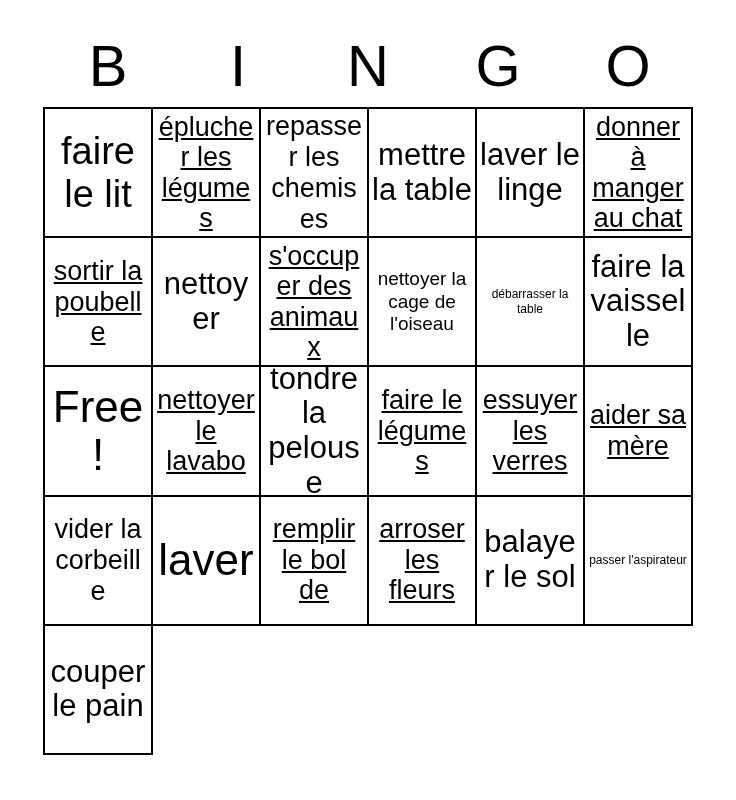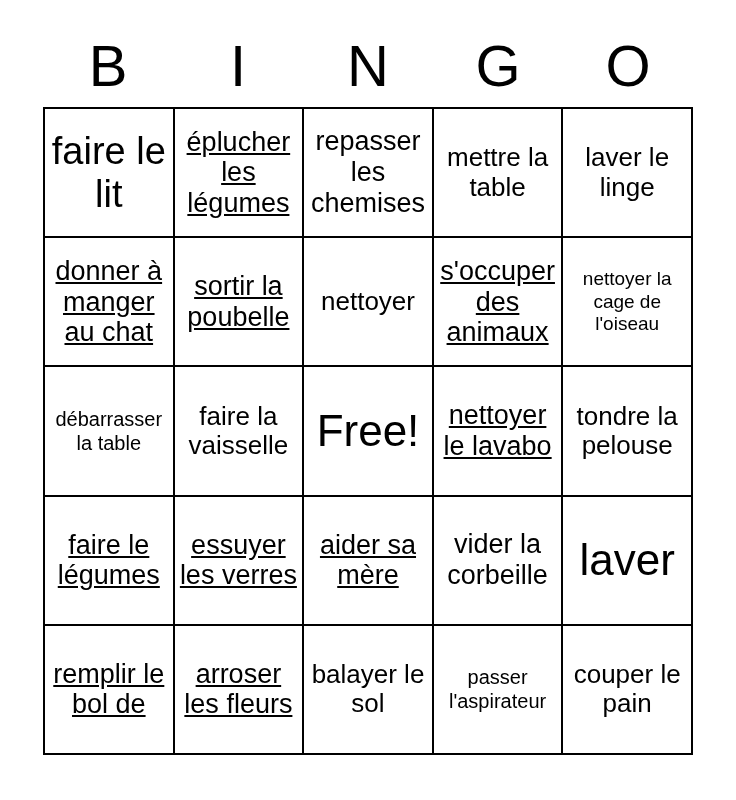--- a/index.html
+++ b/index.html
@@ -46,21 +46,21 @@
   }
 
   
   .bingo-grid {
     position: absolute;
     left: 43px;
     top: 107px;
     width: 650px;
     height: 648px;
     display: grid;
-    grid-template-columns: repeat(5, 1fr);
+    grid-template-columns: repeat(6, 1fr);
     grid-template-rows: repeat(5, 1fr);
     border-top: 2px solid #000;
     border-left: 2px solid #000;
     box-sizing: border-box;
     background: #fff;
   }
   .bingo-cell {
     border-right: 2px solid #000;
     border-bottom: 2px solid #000;
     box-sizing: border-box;
@@ -75,25 +75,25 @@
   .cell-text {
     display: block;
     width: 100%;
     line-height: 1.12;
     word-wrap: break-word;
     overflow-wrap: break-word;
     hyphens: none;
   }
 
   
-  .fs-xs   { font-size: 20px; line-height: 1.20; }
+  .fs-xs   { font-size: 12px; line-height: 1.20; }
   .fs-sm   { font-size: 19px; line-height: 1.18; }
   .fs-md   { font-size: 27px; line-height: 1.15; }
   .fs-lg   { font-size: 27px; line-height: 1.13; text-decoration: underline; }
-  .fs-xl   { font-size: 26px; line-height: 1.12; }
+  .fs-xl   { font-size: 31px; line-height: 1.12; }
   .fs-xxl  { font-size: 38px; line-height: 1.12; }
   .fs-huge { font-size: 44px; line-height: 1.10; text-align: center; }
 </style>
 </head>
 <body>
 
 <div class="card">
 
   <div class="bingo-header">
     <div class="bingo-letter">B</div>

